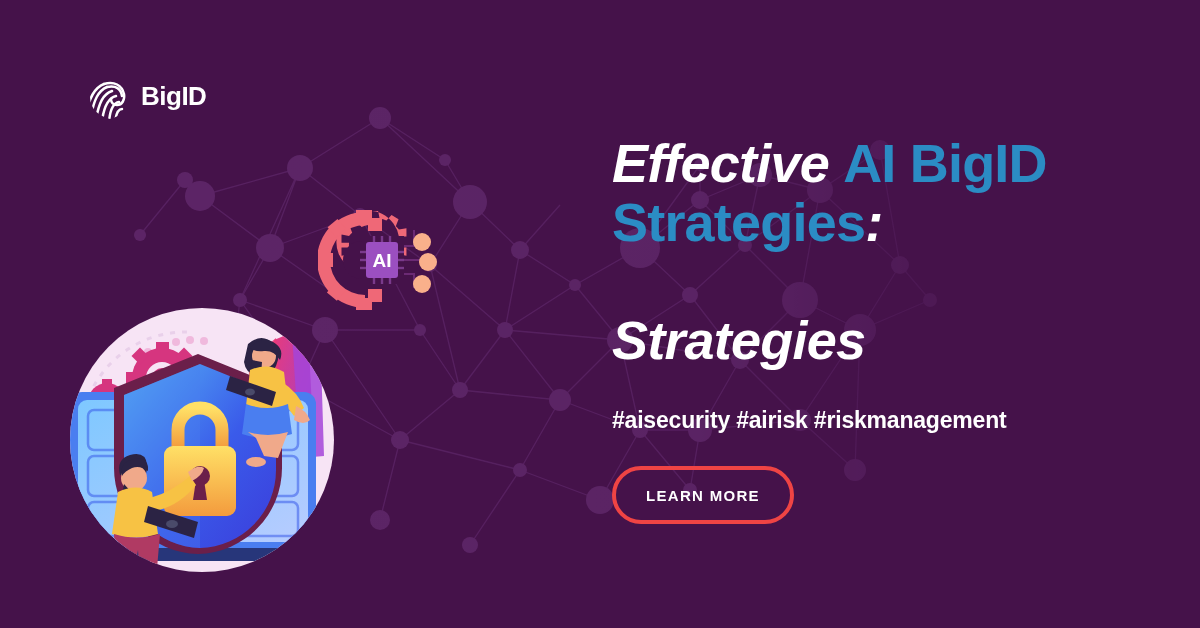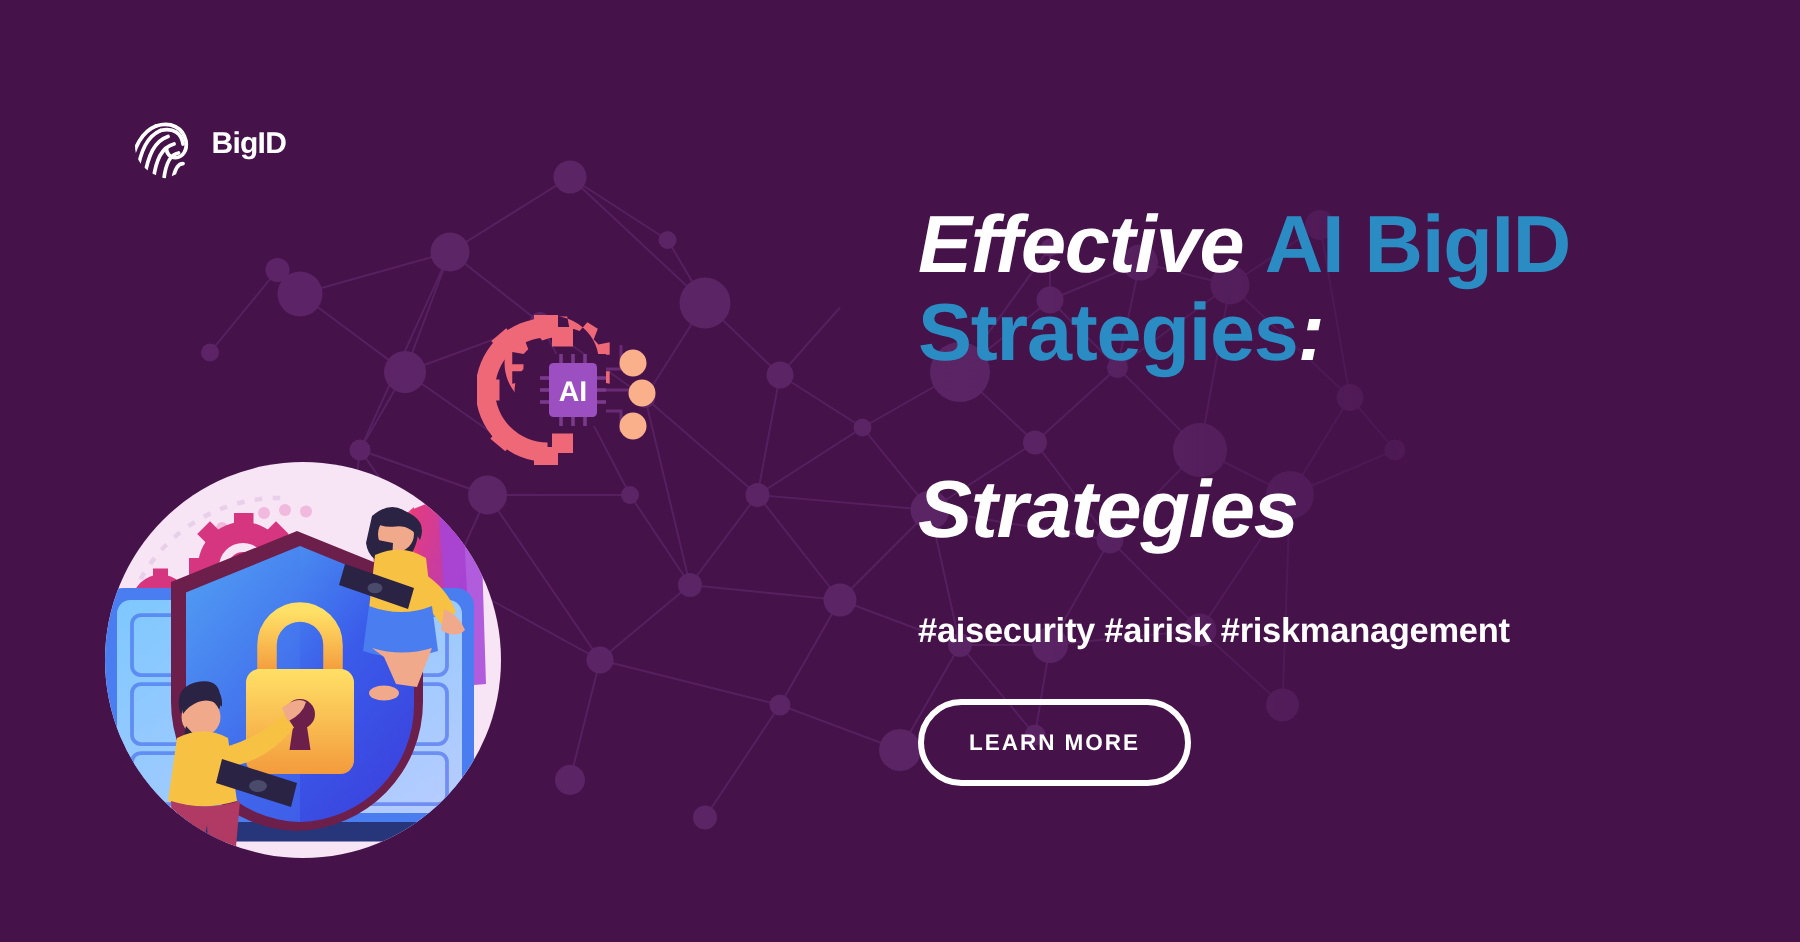--- a/index.html
+++ b/index.html
@@ -19,21 +19,21 @@
   }
 
   
   #logo {
     position:absolute; left:88px; top:72px;
     display:flex; align-items:center; gap:9px;
   }
   #logo-mark { width:44px; height:48px; display:block; }
   #logo-text {
     color:#ffffff;
-    font-size:20px;
+    font-size:26px;
     font-weight:bold;
     letter-spacing:-0.5px;
     line-height:1;
     font-family:"Liberation Sans", sans-serif;
   }
 
   
   #network {
     position:absolute; left:0; top:0;
     width:1200px; height:628px;
@@ -74,21 +74,21 @@
     line-height:1.34;
     color:#ffffff;
     letter-spacing:-0.2px;
   }
 
   #cta {
     margin-top:30px;
     display:inline-flex;
     align-items:center; justify-content:center;
     width:182px; height:58px;
-    border:4px solid #ffffff;
+    border:4px solid #ef4444;
     border-radius:32px;
     background:transparent;
     cursor:pointer;
   }
   #cta-label {
     color:#ffffff;
     font-size:15px;
     font-weight:bold;
     letter-spacing:1.3px;
     font-family:"Liberation Sans", sans-serif;

